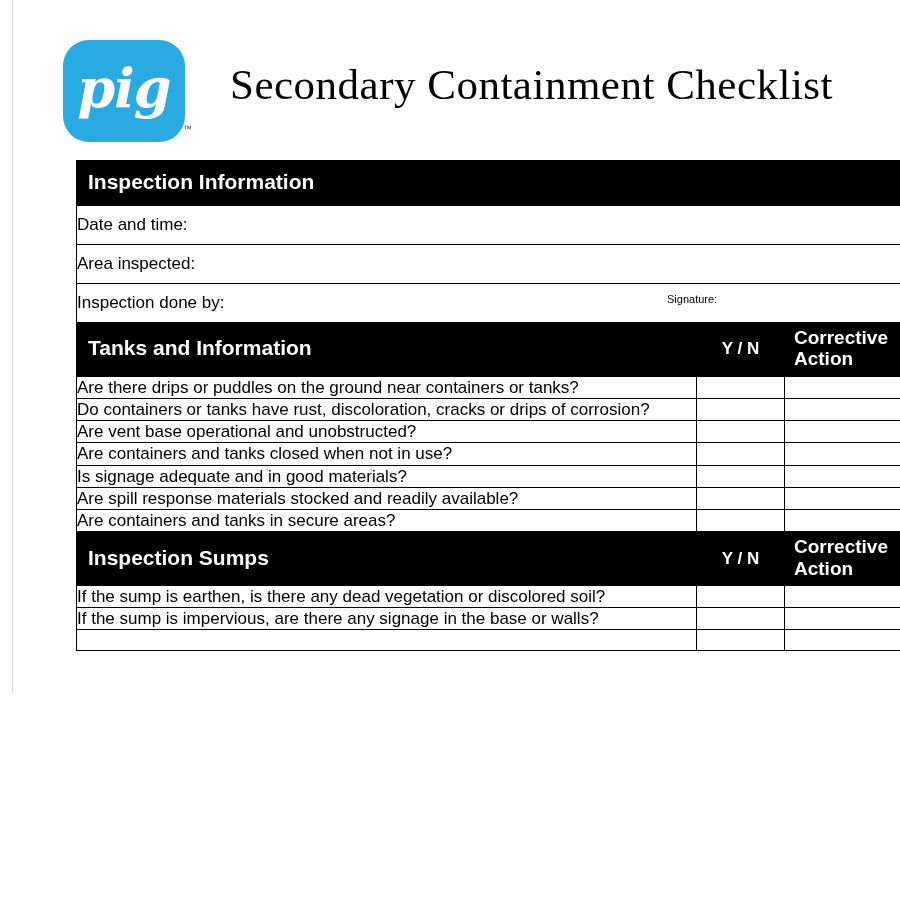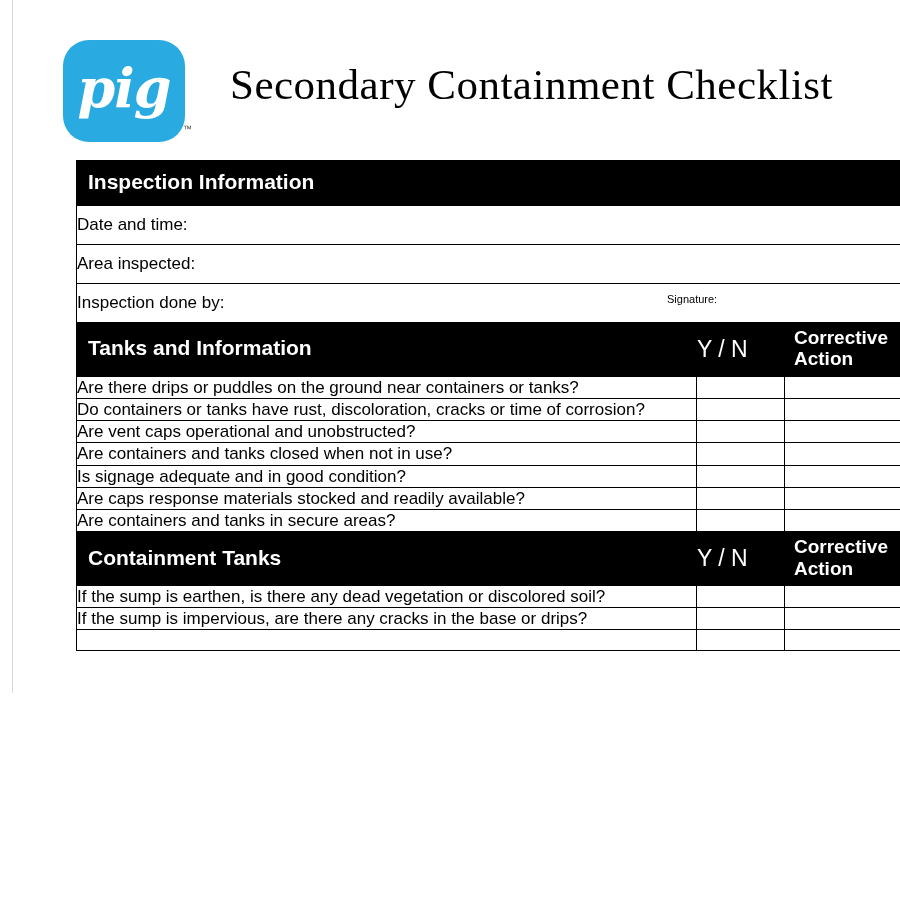--- a/index.html
+++ b/index.html
@@ -103,22 +103,23 @@
     background: #000000;
     color: #ffffff;
     border: 1px solid #000000;
   }
   .section-head .sec-title {
     font-size: 21px;
     font-weight: bold;
     padding: 9px 0 11px 11px;
   }
   .section-head .yn {
-    font-size: 23px;
-    font-weight: normal;
+    font-size: 17px;
+    font-weight: bold;
+    text-align: center;
     padding: 6px 0;
   }
   .section-head .ca {
     font-size: 19px;
     font-weight: bold;
     padding: 4px 0 6px 9px;
     line-height: 1.12;
   }
   .info-row td {
     height: 38px;
@@ -195,65 +196,65 @@
           <div>Action</div>
         </td>
       </tr>
 
       <tr class="q-row">
         <td class="q-text">Are there drips or puddles on the ground near containers or tanks?</td>
         <td class="cell-blank"></td>
         <td class="cell-blank"></td>
       </tr>
       <tr class="q-row">
-        <td class="q-text">Do containers or tanks have rust, discoloration, cracks or time of corrosion?</td>
-        <td class="cell-blank"></td>
-        <td class="cell-blank"></td>
-      </tr>
-      <tr class="q-row">
-        <td class="q-text">Are vent caps operational and unobstructed?</td>
+        <td class="q-text">Do containers or tanks have rust, discoloration, cracks or drips of corrosion?</td>
+        <td class="cell-blank"></td>
+        <td class="cell-blank"></td>
+      </tr>
+      <tr class="q-row">
+        <td class="q-text">Are vent base operational and unobstructed?</td>
         <td class="cell-blank"></td>
         <td class="cell-blank"></td>
       </tr>
       <tr class="q-row">
         <td class="q-text">Are containers and tanks closed when not in use?</td>
         <td class="cell-blank"></td>
         <td class="cell-blank"></td>
       </tr>
       <tr class="q-row">
-        <td class="q-text">Is signage adequate and in good condition?</td>
-        <td class="cell-blank"></td>
-        <td class="cell-blank"></td>
-      </tr>
-      <tr class="q-row">
-        <td class="q-text">Are caps response materials stocked and readily available?</td>
+        <td class="q-text">Is signage adequate and in good materials?</td>
+        <td class="cell-blank"></td>
+        <td class="cell-blank"></td>
+      </tr>
+      <tr class="q-row">
+        <td class="q-text">Are spill response materials stocked and readily available?</td>
         <td class="cell-blank"></td>
         <td class="cell-blank"></td>
       </tr>
       <tr class="q-row">
         <td class="q-text">Are containers and tanks in secure areas?</td>
         <td class="cell-blank"></td>
         <td class="cell-blank"></td>
       </tr>
 
       <tr class="section-head">
-        <td class="sec-title">Containment Tanks</td>
+        <td class="sec-title">Inspection Sumps</td>
         <td class="yn">Y / N</td>
         <td class="ca">
           <div>Corrective</div>
           <div>Action</div>
         </td>
       </tr>
       <tr class="q-row">
         <td class="q-text">If the sump is earthen, is there any dead vegetation or discolored soil?</td>
         <td class="cell-blank"></td>
         <td class="cell-blank"></td>
       </tr>
       <tr class="q-row">
-        <td class="q-text">If the sump is impervious, are there any cracks in the base or drips?</td>
+        <td class="q-text">If the sump is impervious, are there any signage in the base or walls?</td>
         <td class="cell-blank"></td>
         <td class="cell-blank"></td>
       </tr>
       <tr class="q-row">
         <td class="q-text" style="height:20px"></td>
         <td class="cell-blank"></td>
         <td class="cell-blank"></td>
       </tr>
     </tbody>
   </table>

